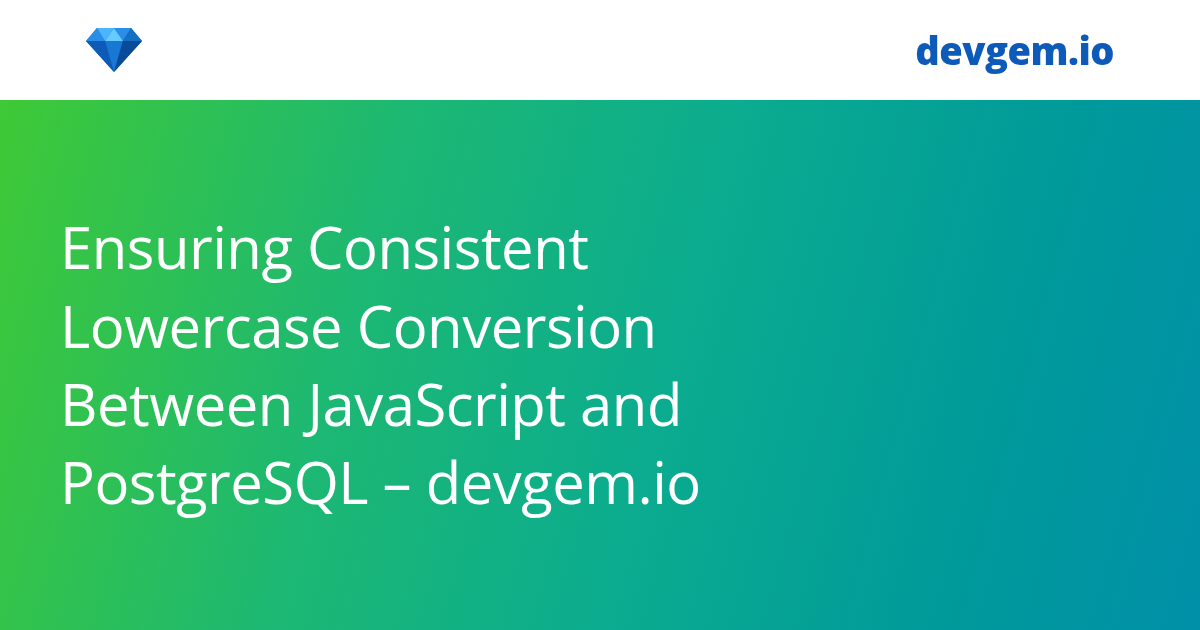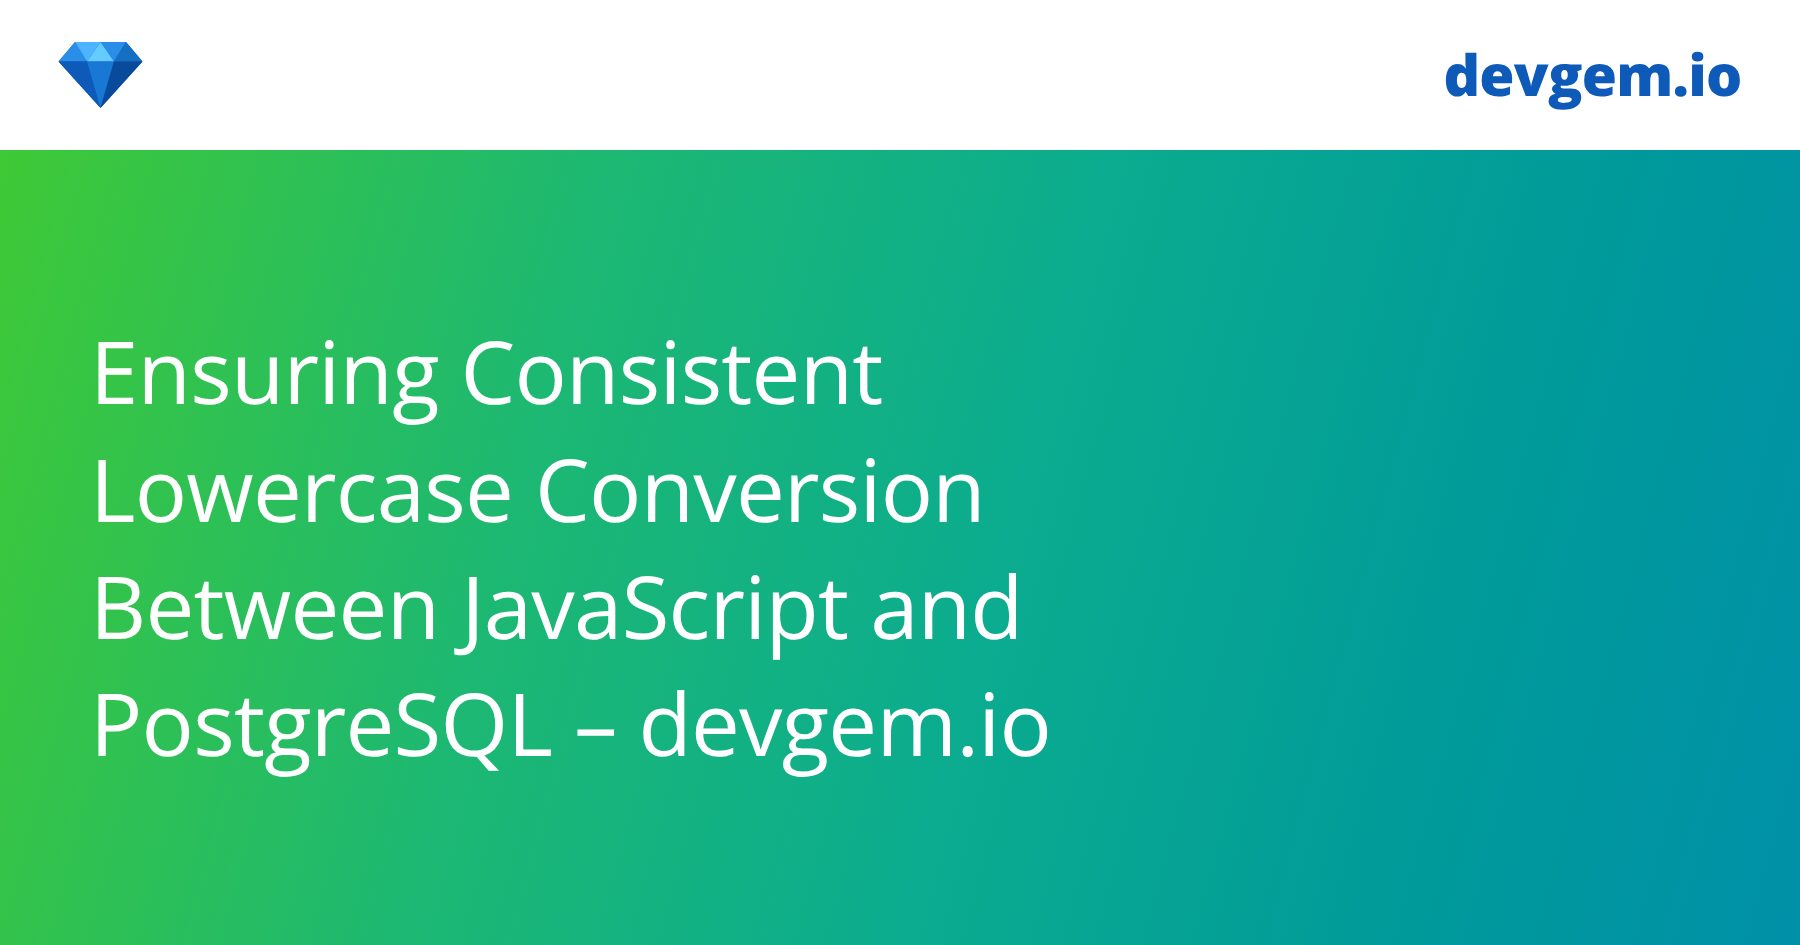--- a/index.html
+++ b/index.html
@@ -13,21 +13,21 @@
       font-family: -apple-system, BlinkMacSystemFont, "Segoe UI", "Open Sans", Helvetica, Arial, sans-serif;
       overflow: hidden;
     }
     .header {
       width: 100%;
       height: 100px;
       background: #ffffff;
       display: flex;
       align-items: center;
       justify-content: space-between;
-      padding: 0 39px;
+      padding: 0 86px;
     }
     .logo-icon {
       width: 56px;
       height: 56px;
       display: flex;
       align-items: center;
       justify-content: center;
     }
     .brand-text {
       font-size: 38px;

